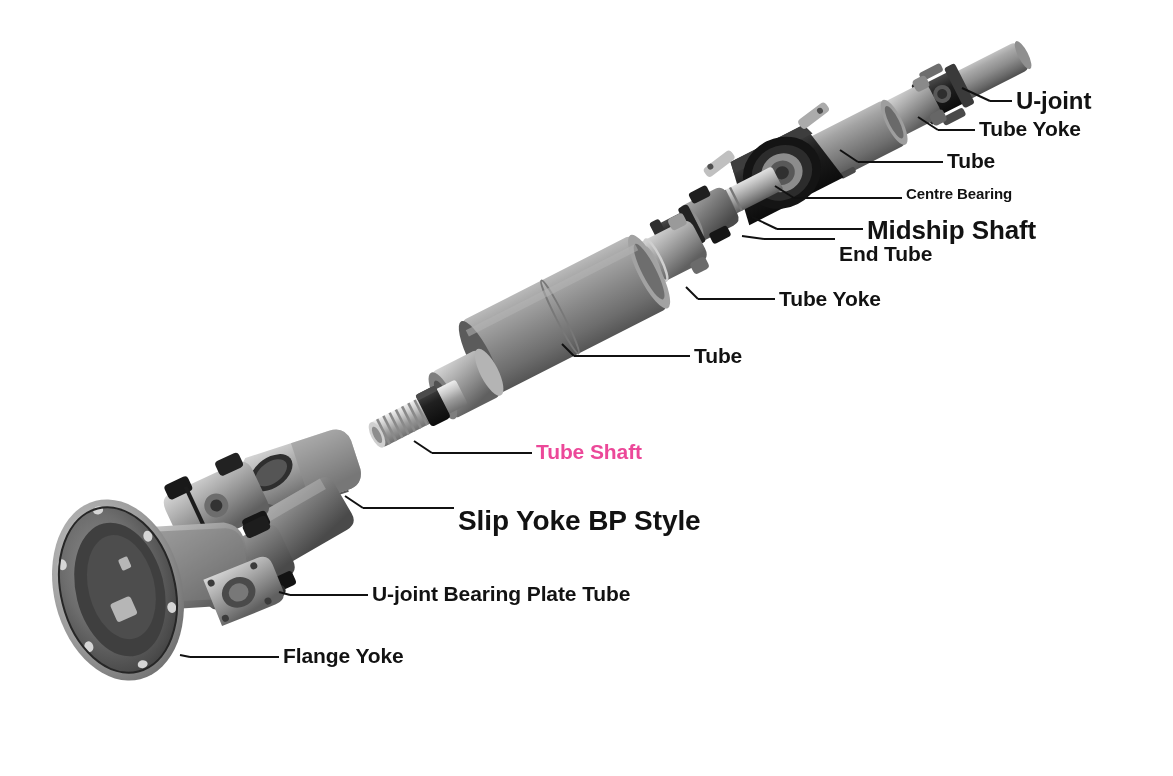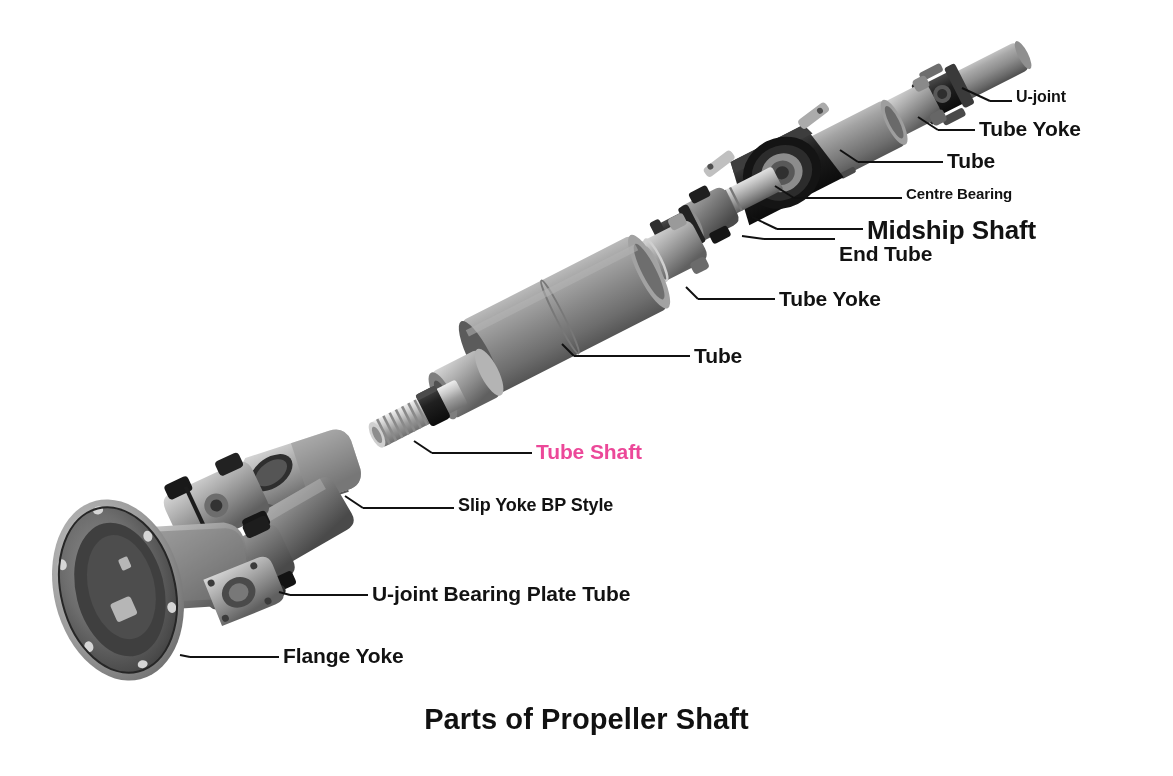--- a/index.html
+++ b/index.html
@@ -382,28 +382,27 @@
           <line x1="290" y1="595" x2="279" y2="592" stroke="#111111" stroke-width="2"></line>
         </g>
         <g>
           <line x1="190" y1="657" x2="279" y2="657" stroke="#111111" stroke-width="2"></line>
           <line x1="190" y1="657" x2="180" y2="655" stroke="#111111" stroke-width="2"></line>
         </g>
       </g>
   </svg>
 
   <div id="callout-layer">
-      <div class="label" style="left: 1016px; top: 89px; font-size: 16px; color: rgb(18, 18, 18);">U-joint</div>
+      <div class="label" style="left: 1016px; top: 89px; font-size: 24px; color: rgb(18, 18, 18);">U-joint</div>
       <div class="label" style="left: 979px; top: 118px; font-size: 21px; color: rgb(18, 18, 18);">Tube Yoke</div>
       <div class="label" style="left: 947px; top: 150px; font-size: 21px; color: rgb(18, 18, 18);">Tube</div>
       <div class="label" style="left: 906px; top: 186px; font-size: 15px; color: rgb(18, 18, 18);">Centre Bearing</div>
       <div class="label" style="left: 867px; top: 217px; font-size: 26px; color: rgb(18, 18, 18);">Midship Shaft</div>
       <div class="label" style="left: 839px; top: 243px; font-size: 21px; color: rgb(18, 18, 18);">End Tube</div>
       <div class="label" style="left: 779px; top: 288px; font-size: 21px; color: rgb(18, 18, 18);">Tube Yoke</div>
       <div class="label" style="left: 694px; top: 345px; font-size: 21px; color: rgb(18, 18, 18);">Tube</div>
       <div class="label" style="left: 536px; top: 441px; font-size: 21px; color: #ec4899;">Tube Shaft</div>
-      <div class="label" style="left: 458px; top: 496px; font-size: 18px; color: rgb(18, 18, 18);">Slip Yoke BP Style</div>
+      <div class="label" style="left: 458px; top: 507px; font-size: 28px; color: rgb(18, 18, 18);">Slip Yoke BP Style</div>
       <div class="label" style="left: 372px; top: 583px; font-size: 21px; color: rgb(18, 18, 18);">U-joint Bearing Plate Tube</div>
       <div class="label" style="left: 283px; top: 645px; font-size: 21px; color: rgb(18, 18, 18);">Flange Yoke</div>
     </div>
 
-  <div id="diagram-title">Parts of Propeller Shaft</div>
 </div>
 
 </body></html>

